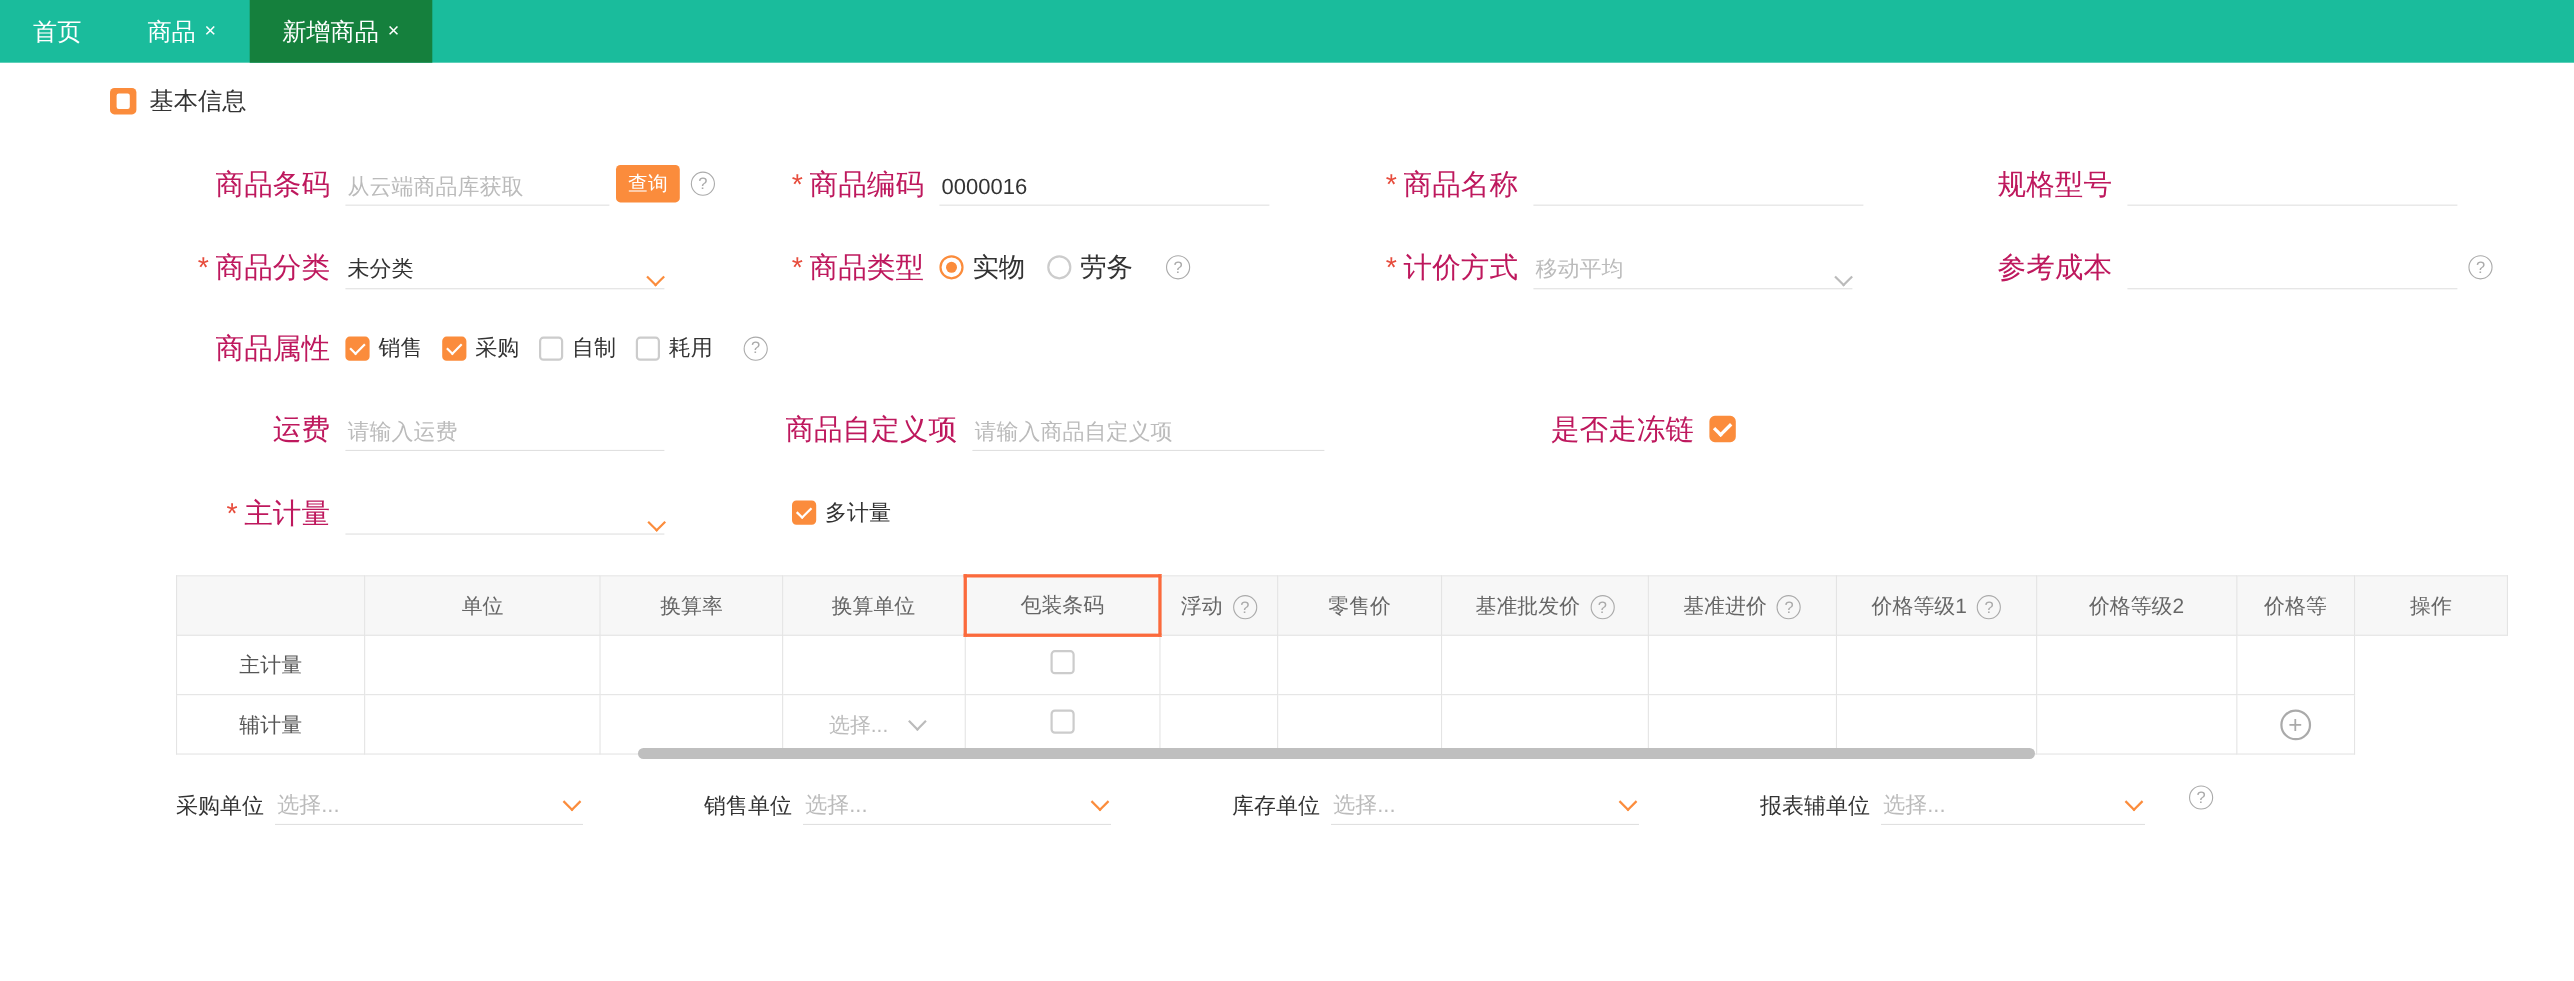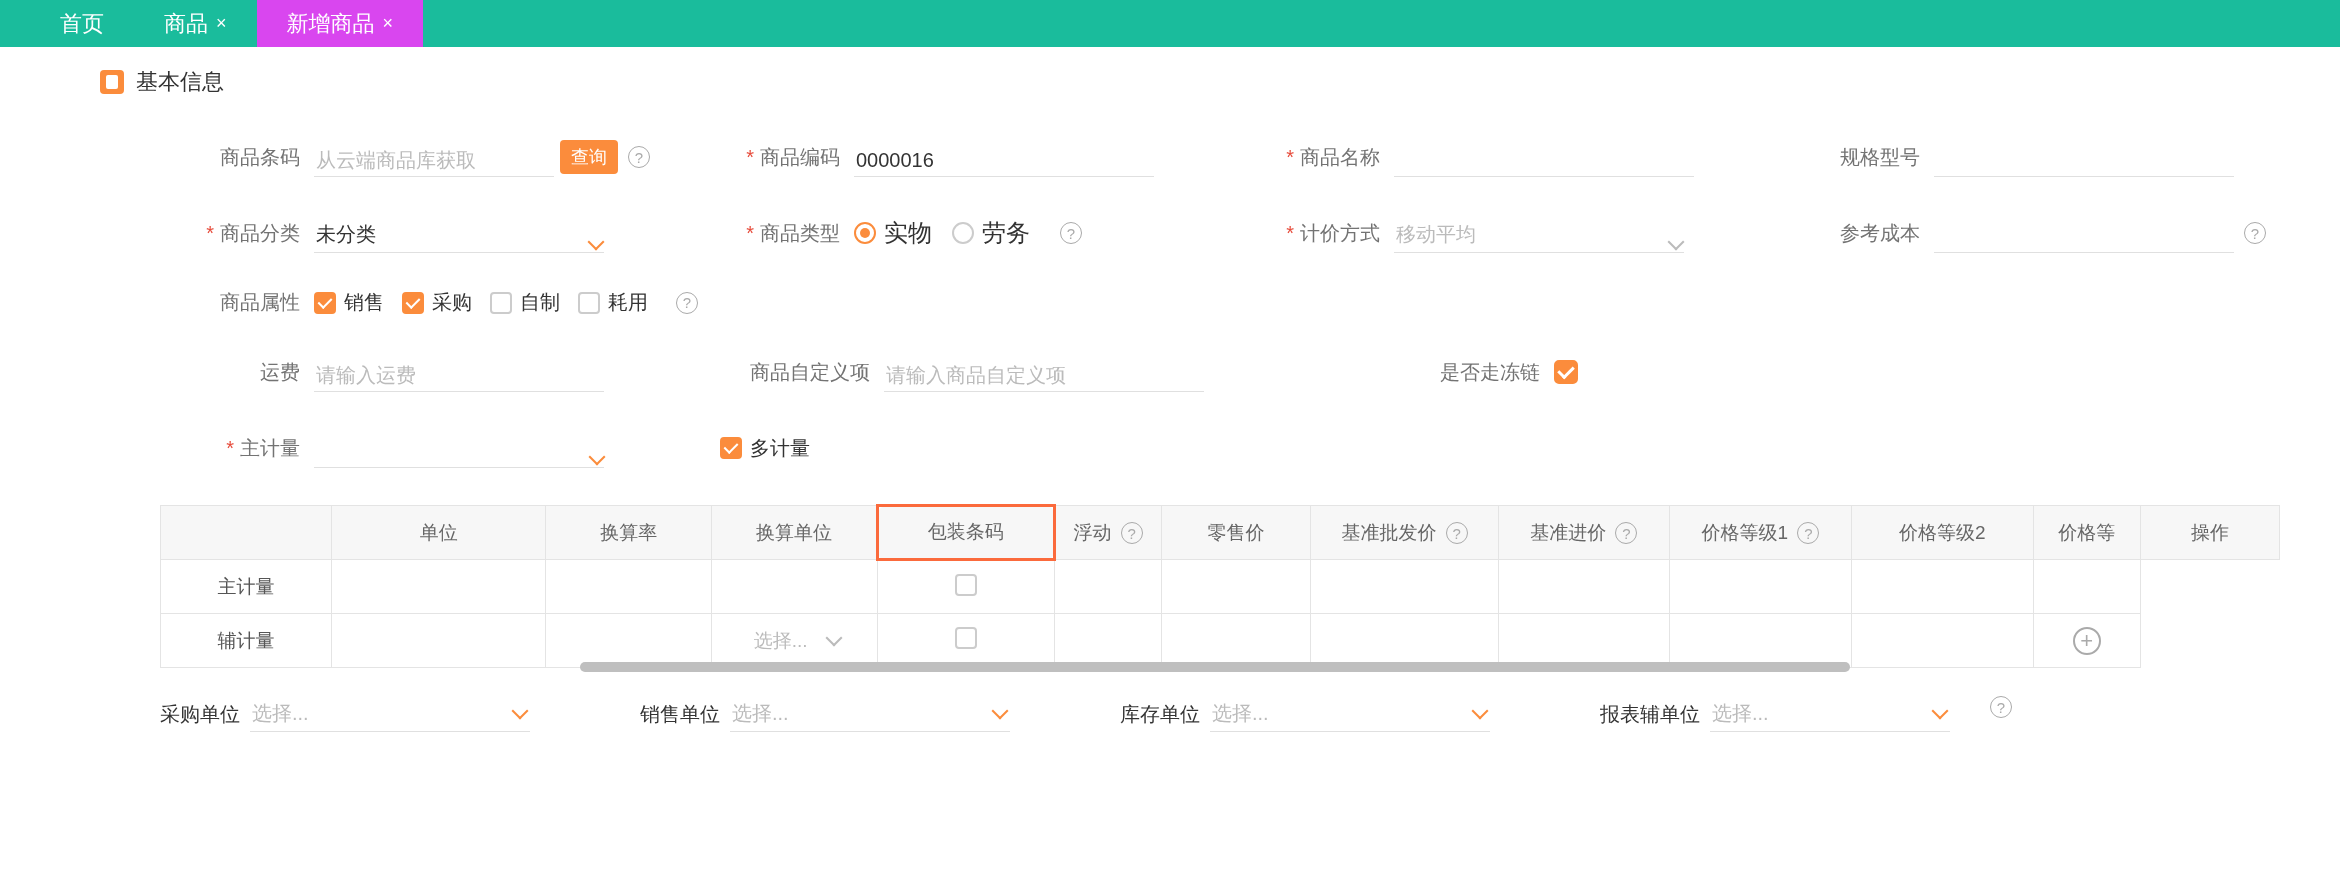--- a/index.html
+++ b/index.html
@@ -7,36 +7,35 @@
     font-family: -apple-system, BlinkMacSystemFont, "PingFang SC", "Microsoft YaHei", sans-serif;
     font-size: 15px;
     color: #333;
     background: #fff;
     width: 2340px;
     transform-origin: top left;
   }
   
   .tabbar {
     background: #1abc9c;
-    height: 47px;
+    height: 57px;
     display: flex;
     align-items: center;
-    padding-left: 30px;
   }
   .tab {
     color: #fff;
     font-size: 22px;
     padding: 0 30px;
     height: 100%;
     display: flex;
     align-items: center;
     cursor: pointer;
   }
   .tab.active {
-    background: #d946ef;
+    background: #15803d;
   }
   .tab-close {
     margin-left: 8px;
     font-size: 18px;
   }
   .content {
     padding: 20px 0 0 100px;
   }
   .sec-header {
     display: flex;
@@ -57,22 +56,22 @@
     background: #fff; border-radius:2px;
   }
   .form-grid {
     padding-left: 60px;
   }
   .row { display:flex; align-items:center; margin-bottom: 36px; }
   .field { display:flex; align-items:center; }
   .lbl {
     width: 140px;
     text-align: right;
-    color: #737373;
-    font-size: 20px;
+    color: #be185d;
+    font-size: 26px;
     margin-right: 14px;
   }
   .req::before { content:"*"; color:#e74c3c; margin-right:6px; }
   .val-wrap { display:flex; align-items:flex-end; border-bottom:1px solid #e0e0e0; height:40px; }
   .val-input {
     border:none; outline:none; font-size:20px; color:#333;
     background:transparent; padding:4px 2px;
   }
   .val-input::placeholder { color:#bbb; }
   .val-input.gray { color:#bbb; }

